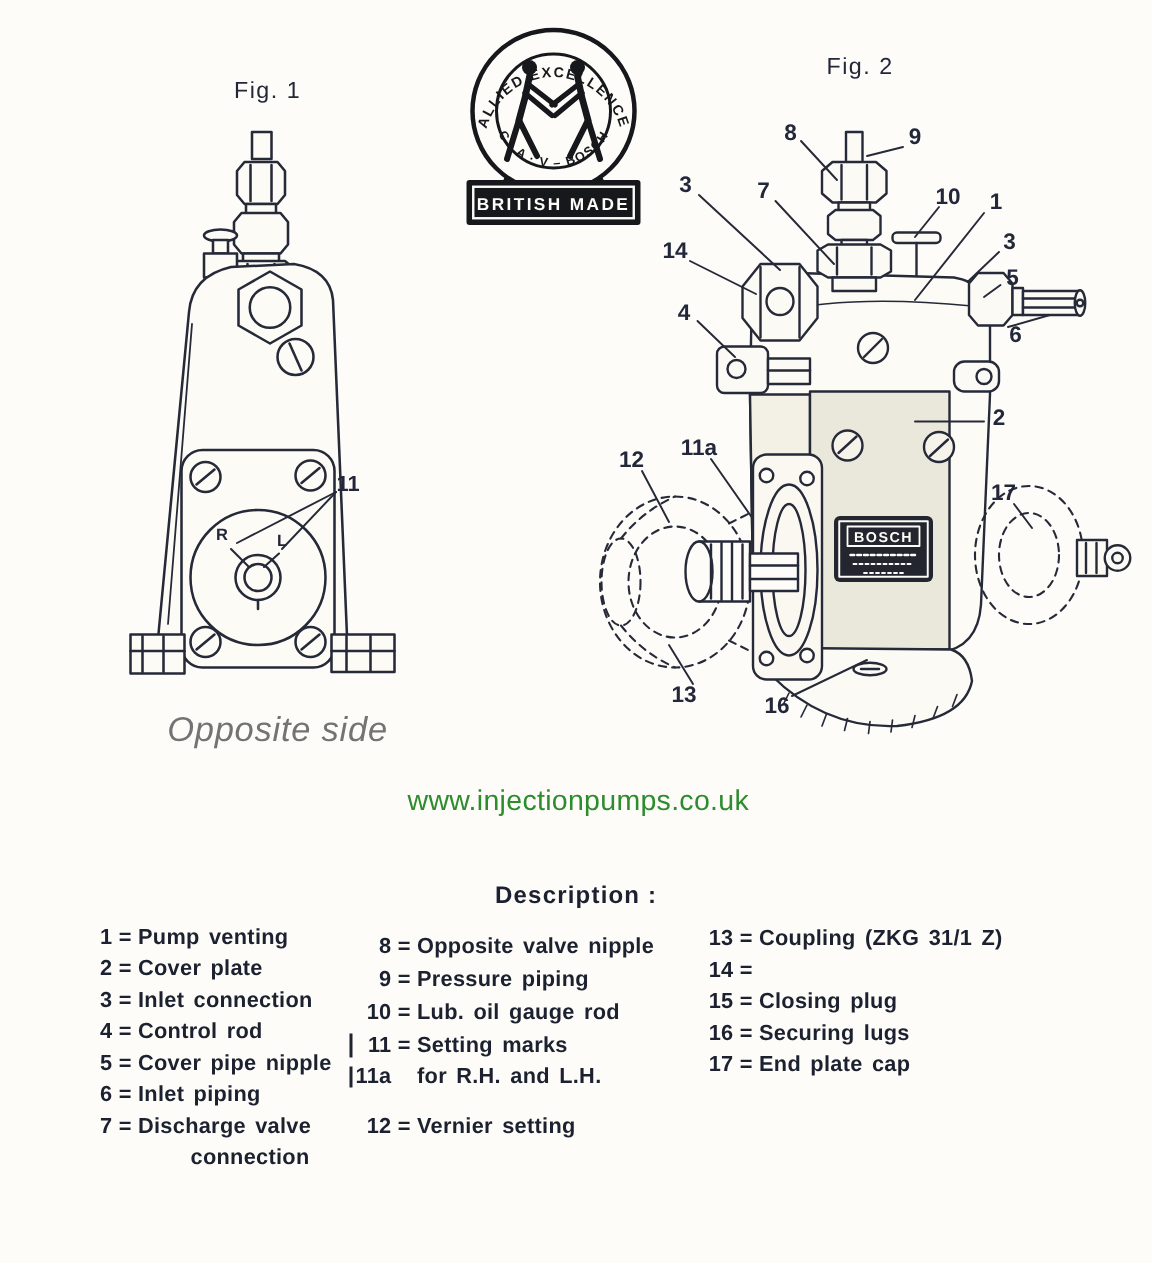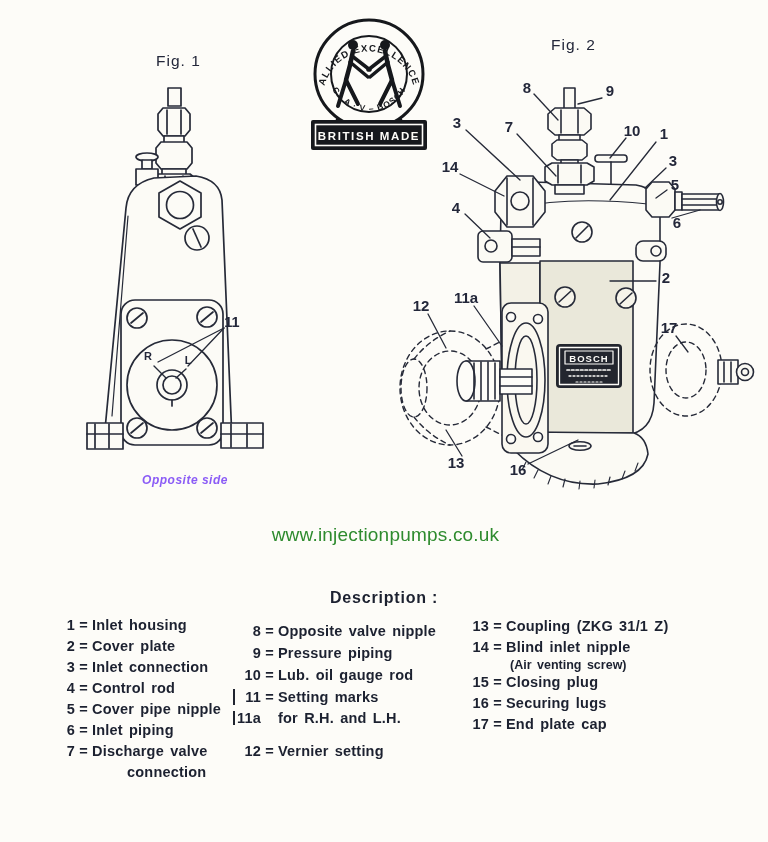--- a/index.html
+++ b/index.html
@@ -3,21 +3,21 @@
 <meta charset="utf-8">
 <style>
   * { margin:0; padding:0; box-sizing:border-box; }
   html,body { background:#ffffff; }
   .page {
     position:relative; width:768px; height:842px;
     background:#fdfcf8; overflow:hidden;
     font-family:"Liberation Sans", sans-serif; color:#20242f;
   }
   .figlabel { position:absolute; font-weight:normal; font-size:15.5px; letter-spacing:1px; color:#23273a; }
-  .caption  { position:absolute; font-weight:bold; font-style:italic; font-size:12px; letter-spacing:0.5px; color:#8b5cf6; }
+  .caption  { position:absolute; font-weight:normal; font-style:italic; font-size:23px; letter-spacing:0.5px; color:#737373; }
   .url      { position:absolute; left:238px; top:524px; width:295px; text-align:center;
               font-weight:normal; font-size:19px; letter-spacing:0.2px; }
   .desc-heading { position:absolute; left:330px; top:589px; font-weight:bold; font-size:16px;
               letter-spacing:0.8px; color:#1c2130; }
   .lcol { position:absolute; }
   .lrow { display:flex; align-items:baseline; line-height:21px; font-size:14.5px;
           font-weight:bold; white-space:nowrap; color:#1c2130; letter-spacing:0.2px; word-spacing:2px; }
   .lnum { width:27px; text-align:right; flex:none; }
   .leq  { width:17px; text-align:center; flex:none; }
   .ltxtwrap { display:block; }
@@ -295,21 +295,21 @@
   </svg>
 
   <div class="url" style="color:#2e8b2e;">www.injectionpumps.co.uk</div>
 
   <div class="desc-heading">Description :</div>
 
   <div class="lcol" style="left:48px; top:615px;">
     <div class="lrow">
         <span class="lnum">1</span>
         <span class="leq">=</span>
-        <span class="ltxt">Inlet housing</span>
+        <span class="ltxt">Pump venting</span>
       </div>
     <div class="lrow">
         <span class="lnum">2</span>
         <span class="leq">=</span>
         <span class="ltxt">Cover plate</span>
       </div>
     <div class="lrow">
         <span class="lnum">3</span>
         <span class="leq">=</span>
         <span class="ltxt">Inlet connection</span>
@@ -371,21 +371,20 @@
 
   <div class="lcol" style="left:462px; top:616px;">
     <div class="lrow">
         <span class="lnum">13</span>
         <span class="leq">=</span>
         <span class="ltxt">Coupling (ZKG 31/1 Z)</span>
       </div>
     <div class="lrow">
         <span class="lnum">14</span>
         <span class="leq">=</span>
-        <span class="ltxtwrap"><span class="ltxt">Blind inlet nipple</span><span class="ltxt2 small">(Air venting screw)</span></span>
       </div>
     <div class="lrow">
         <span class="lnum">15</span>
         <span class="leq">=</span>
         <span class="ltxt">Closing plug</span>
       </div>
     <div class="lrow">
         <span class="lnum">16</span>
         <span class="leq">=</span>
         <span class="ltxt">Securing lugs</span>

